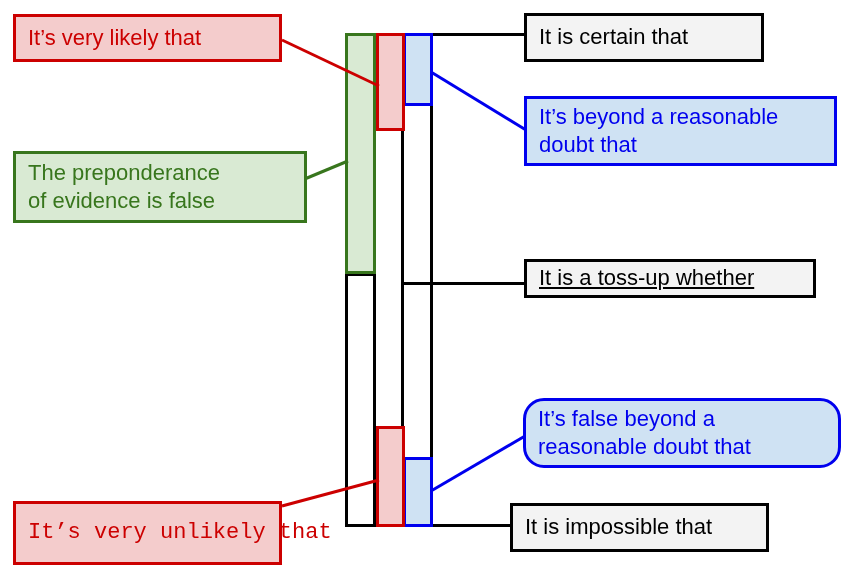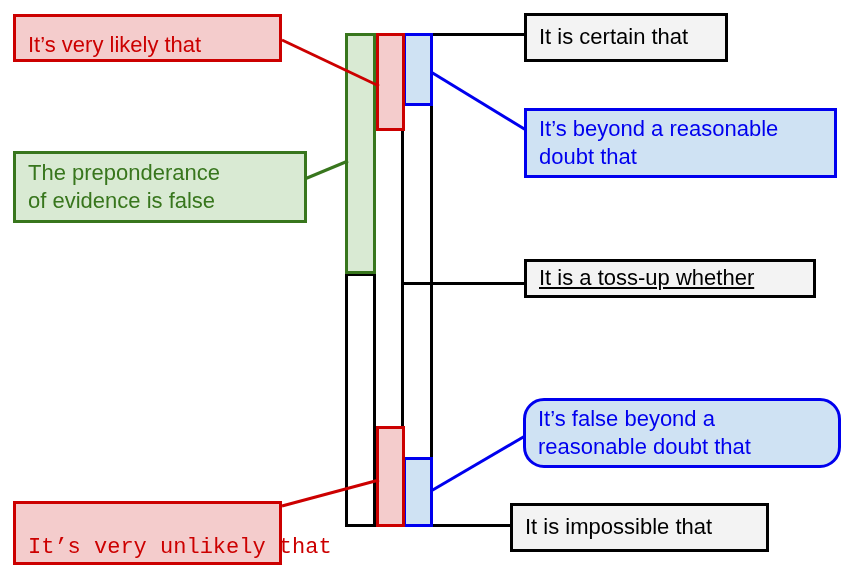--- a/index.html
+++ b/index.html
@@ -50,28 +50,28 @@
     background: var(--gray-fill);
     color: #000;
     font-size: 22px;
     line-height: 1.28;
     display: flex;
     flex-direction: column;
     justify-content: center;
     padding-left: 12px;
     white-space: nowrap;
   }
-  .label-box.red-box   { border-color: var(--red);   background: var(--red-fill);   color: var(--red); justify-content: flex-end; }
+  .label-box.red-box   { border-color: var(--red);   background: var(--red-fill);   color: var(--red); }
   .label-box.green-box { border-color: var(--green); background: var(--green-fill); color: var(--green); }
   .label-box.blue-box  { border-color: var(--blue);  background: var(--blue-fill);  color: var(--blue); }
 
   #box-very-likely   { left: 13px;  top: 14px;  width: 269px; height: 48px; }
   #box-preponderance { left: 13px;  top: 151px; width: 294px; height: 72px; }
-  #box-certain       { left: 524px; top: 13px;  width: 204px; height: 49px; }
-  #box-beyond-doubt  { left: 524px; top: 108px;  width: 313px; height: 70px; }
+  #box-certain       { left: 524px; top: 13px;  width: 240px; height: 49px; }
+  #box-beyond-doubt  { left: 524px; top: 96px;  width: 313px; height: 70px; }
   #box-toss-up       { left: 524px; top: 259px; width: 292px; height: 39px; text-decoration: underline; }
   #box-false-beyond  { left: 523px; top: 398px; width: 318px; height: 70px; border-radius: 21px; }
   #box-impossible    { left: 510px; top: 503px; width: 259px; height: 49px; }
   #box-very-unlikely { left: 13px;  top: 501px; width: 269px; height: 64px; font-family: Liberation Mono, monospace; }
 </style>
 </head>
 <body>
 
 <div class="canvas">
 

